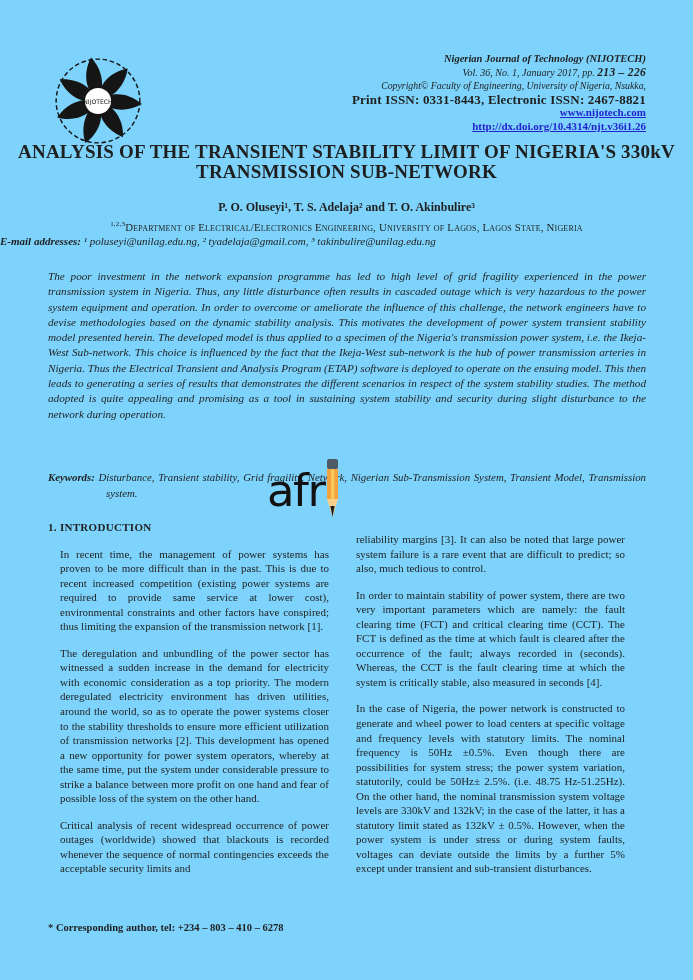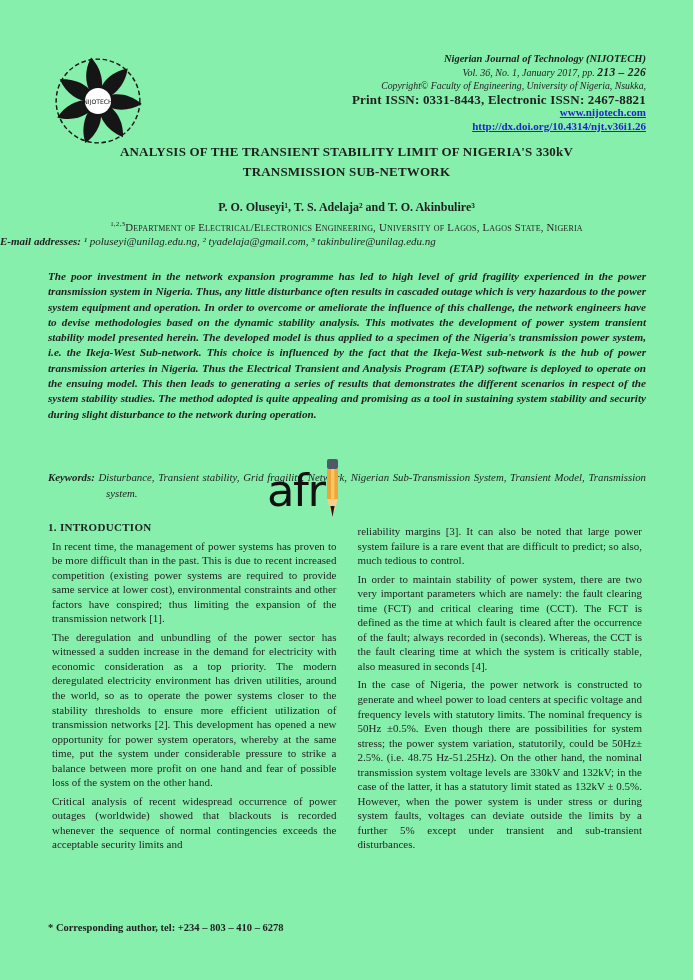--- a/index.html
+++ b/index.html
@@ -1,64 +1,64 @@
 <!DOCTYPE html>
 <html><head>
 <meta charset="utf-8">
 <style>
   html,body{margin:0;padding:0;background:#e8e8e8;}
   .page{
-    position:relative;width:693px;height:980px;background:#86efac;
+    position:relative;width:693px;height:980px;background:#7dd3fc;
     margin:0 auto;overflow:hidden;
     font-family:"Liberation Serif",serif;color:#1f1f1f;
   }
   
   .header-block{position:absolute;top:52px;right:47px;text-align:right;
     font-style:italic;font-size:10px;line-height:13.5px;}
   .journal-name{font-weight:bold;font-size:10.5px;display:block;}
   .vol-line{display:block;}
   .pages-bold{font-weight:bold;font-size:11.5px;letter-spacing:.3px;}
   .copyright-line{display:block;font-size:9.8px;}
   .issn-line{display:block;font-style:normal;font-weight:bold;font-size:13px;letter-spacing:.2px;}
   .hlink{display:block;color:#2323cc;text-decoration:underline;font-style:normal;
     font-weight:bold;font-size:11px;cursor:pointer;}
   
   .logo{position:absolute;left:53px;top:56px;width:90px;height:90px;}
   
   .paper-title{position:absolute;top:142px;left:0;width:100%;text-align:center;
-    font-weight:bold;font-size:13px;line-height:19.5px;letter-spacing:.2px;}
+    font-weight:bold;font-size:19px;line-height:19.5px;letter-spacing:.2px;}
   .authors-line{position:absolute;top:200px;left:0;width:100%;text-align:center;
     font-weight:bold;font-size:12px;}
   .affiliation-line{position:absolute;top:220px;left:0;width:100%;text-align:center;
     font-size:10.8px;font-variant:small-caps;letter-spacing:.2px;}
   .affiliation-line sup{font-size:7px;font-variant:normal;}
   .emails-line{position:absolute;top:235px;left:0;width:100%;text-align:left;
     font-style:italic;font-size:11px;}
   .email-label{font-weight:bold;}
   
   .abstract-section{position:absolute;top:269px;left:48px;width:598px;}
   .abstract-heading{font-weight:bold;font-size:11px;margin:0 0 3px 0;letter-spacing:.3px;}
-  .abstract-text{font-weight:bold;font-style:italic;font-size:11.2px;
+  .abstract-text{font-weight:normal;font-style:italic;font-size:11.2px;
     line-height:15.3px;text-align:justify;margin:0;}
   
   .keywords-block{position:absolute;top:470px;left:48px;width:598px;box-sizing:border-box;
     font-style:italic;font-size:10.8px;line-height:15.5px;text-align:justify;
     padding-left:58px;text-indent:-58px;}
   .keywords-label{font-weight:bold;}
   
   .watermark{position:absolute;top:459px;left:267px;z-index:6;display:flex;
     align-items:flex-end;font-family:"DejaVu Sans",sans-serif;font-weight:normal;
     font-size:45px;letter-spacing:-1.5px;color:#121212;line-height:1;}
   .watermark .wm-text{padding-bottom:4px;}
   .watermark svg{margin:0 1px -2px 1px;}
   
-  .columns{position:absolute;top:520px;left:48px;width:598px;display:flex;gap:13px;}
+  .columns{position:absolute;top:520px;left:48px;width:598px;display:flex;gap:3px;}
   .col{width:293px;font-size:11px;line-height:14.55px;text-align:justify;}
   .section-heading{font-weight:bold;font-size:11px;margin:0 0 2px 0;letter-spacing:.3px;}
-  .col p{margin:4px;}
+  .col p{margin:12px;}
   
   .footnote{position:absolute;top:922px;left:48px;font-weight:bold;font-size:10.5px;}
 </style>
 </head>
 <body>
 
 <div class="page">
 
   <div class="logo">
     <svg viewBox="0 0 100 100" width="90" height="90" aria-hidden="true">

